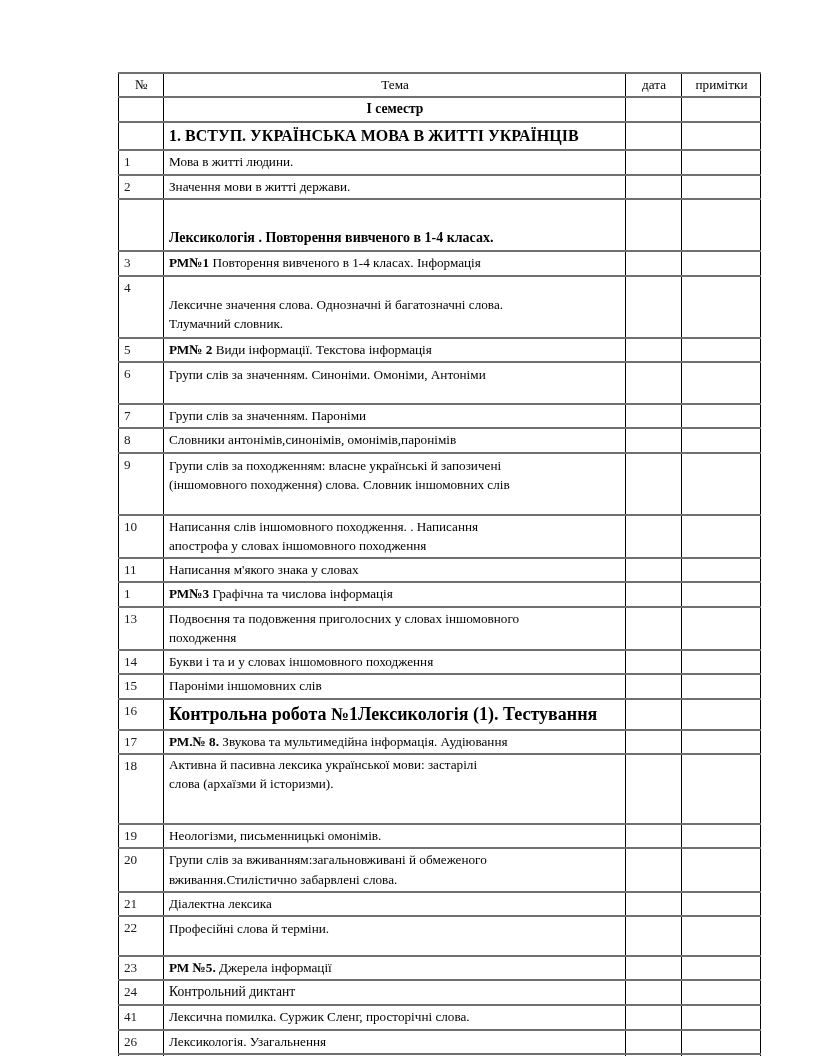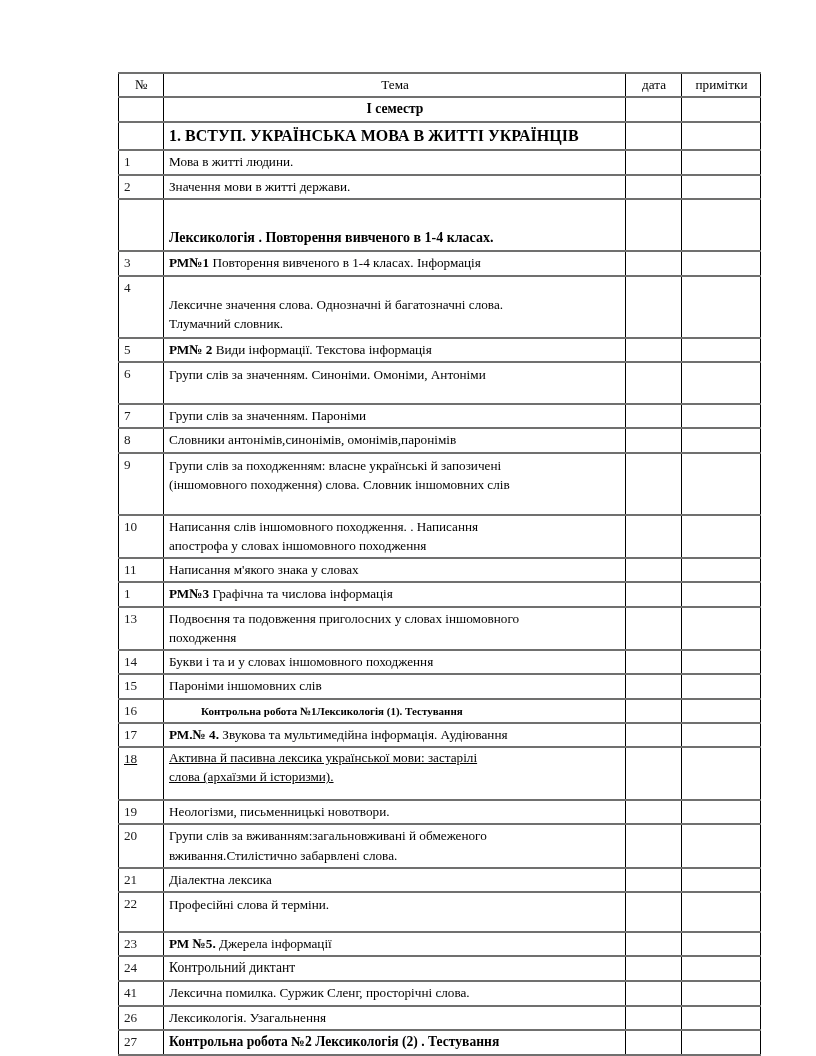--- a/index.html
+++ b/index.html
@@ -190,39 +190,39 @@
           <td class="note"></td>
         </tr>
         <tr style="height: 20px;">
           <td class="num">15</td>
           <td class="theme"><span>Пароніми іншомовних слів</span></td>
           <td class="date"></td>
           <td class="note"></td>
         </tr>
         <tr style="height: 20px;">
           <td class="num">16</td>
-          <td class="theme"><span style="font-weight: bold; font-size: 11px; margin-left: 32px;">Контрольна робота №1Лексикологія (1). Тестування</span></td>
+          <td class="theme"><span style="font-weight: bold; font-size: 18px;">Контрольна робота №1Лексикологія (1). Тестування</span></td>
           <td class="date"></td>
           <td class="note"></td>
         </tr>
         <tr style="height: 20px;">
           <td class="num">17</td>
-          <td class="theme"><span class="inline-b">РМ.№ 4.</span><span> Звукова та мультимедійна інформація. Аудіювання</span></td>
-          <td class="date"></td>
-          <td class="note"></td>
-        </tr>
-        <tr style="height: 53px; text-decoration: underline;">
+          <td class="theme"><span class="inline-b">РМ.№ 8.</span><span> Звукова та мультимедійна інформація. Аудіювання</span></td>
+          <td class="date"></td>
+          <td class="note"></td>
+        </tr>
+        <tr style="height: 70px;">
           <td class="num">18</td>
           <td class="theme" style="padding-top: 0;"><span>Активна й пасивна лексика української мови: застарілі<br>слова (архаїзми й історизми).</span></td>
           <td class="date"></td>
           <td class="note"></td>
         </tr>
         <tr style="height: 20px;">
           <td class="num">19</td>
-          <td class="theme"><span>Неологізми, письменницькі новотвори.</span></td>
+          <td class="theme"><span>Неологізми, письменницькі омонімів.</span></td>
           <td class="date"></td>
           <td class="note"></td>
         </tr>
         <tr style="height: 39px;">
           <td class="num">20</td>
           <td class="theme"><span>Групи слів за вживанням:загальновживані й обмеженого<br>вживання.Стилістично забарвлені слова.</span></td>
           <td class="date"></td>
           <td class="note"></td>
         </tr>
         <tr style="height: 20px;">

